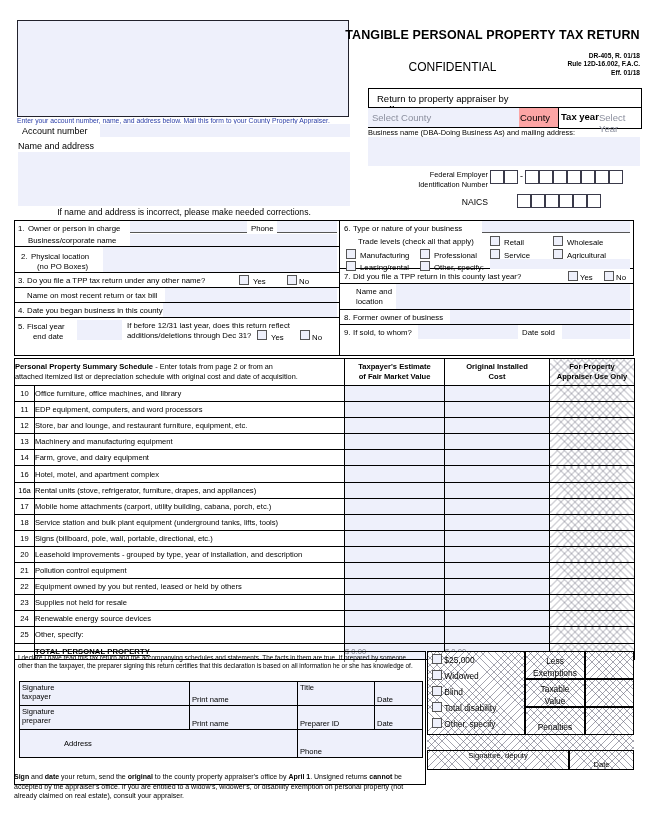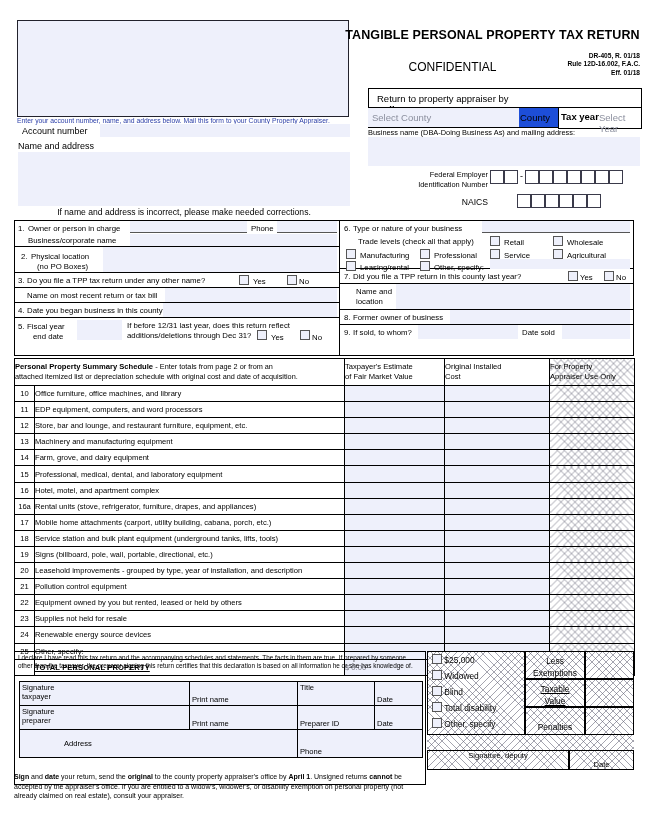--- a/index.html
+++ b/index.html
@@ -28,21 +28,21 @@
   .conf{position:absolute;left:345px;top:60px;width:215px;font-size:12px;text-align:center;}
   .rulecite{position:absolute;left:520px;top:52px;width:120px;font-size:6.6px;line-height:8.4px;text-align:right;font-weight:bold;}
   .retbox{position:absolute;left:368px;top:88px;width:272px;height:18px;border:1px solid #000;}
   .retbox span{display:block;padding:2px 0 0 4px;font-size:9.5px;}
   .mailnote{position:absolute;left:17px;top:117px;width:345px;font-size:6.8px;color:#2b3ea8;}
 
   
   .ctyrow{position:absolute;left:368px;top:108px;width:272px;height:19px;}
   .ctysel{position:absolute;left:0;top:0;width:151px;height:19px;background:#eef0fb;border-bottom:1px solid #000;}
   .ctysel span{display:block;padding:4px 0 0 4px;font-size:9.5px;}
-  .ctylbl{position:absolute;left:151px;top:0;width:39px;height:19px;background:#1d4ed8;border-bottom:1px solid #000;}
+  .ctylbl{position:absolute;left:151px;top:0;width:39px;height:19px;background:#fca5a5;border-bottom:1px solid #000;}
   .ctylbl span{display:block;padding:4px 0 0 1px;font-size:9.5px;}
   .tyrbox{position:absolute;left:190px;top:-1px;width:82px;height:20px;border:1px solid #000;background:#fff;}
   .tyrlbl{position:absolute;left:2px;top:3px;font-size:9.5px;font-weight:bold;}
   .tyrval{position:absolute;left:40px;top:4px;font-size:9.5px;}
 
   
   .bnlbl{position:absolute;left:368px;top:128px;font-size:7.4px;}
   .bnfield{position:absolute;left:368px;top:137px;width:272px;height:29px;background:#eef0fb;}
 
   
@@ -64,21 +64,21 @@
   .qleft{position:absolute;left:0;top:0;width:325px;height:134px;border-right:1px solid #000;box-sizing:border-box;}
   .qright{position:absolute;left:325px;top:0;width:293px;height:134px;box-sizing:border-box;}
   .qrow{position:relative;border-bottom:1px solid #000;box-sizing:border-box;}
   .qlbl{position:absolute;font-size:7.8px;}
   .ul{position:absolute;border-bottom:1px solid #555;}
   .chk{display:inline-block;width:10px;height:10px;border:1px solid #555;background:#eef0fb;vertical-align:-1px;box-sizing:border-box;}
 
   
   .tbl{position:absolute;left:14px;top:358px;width:620px;border-collapse:collapse;table-layout:fixed;}
   .tbl td{border:1px solid #000;font-size:7.6px;padding:0;height:16.1px;box-sizing:border-box;}
-  .th{font-weight:normal;text-align:left;vertical-align:middle;font-size:8.2px;line-height:10px;}
+  .th{font-weight:bold;text-align:center;vertical-align:middle;font-size:8.2px;line-height:10px;}
   .hdr-desc{font-size:8.4px;line-height:10.5px;padding:2px 3px;}
   .num{width:20px;text-align:center;font-size:7.6px;background:#fff;}
   .desc{padding-left:3px;background:#fff;}
   .money{background:#eef0fb;}
   .totlbl{font-weight:bold;font-size:9px;padding-right:4px;letter-spacing:.1px;text-decoration:underline;}
   .totval{background:#eef0fb;color:#7a7a84;font-size:8.6px;padding-left:4px;}
 
   
   .decl{position:absolute;left:14px;top:651px;width:412px;height:134px;border:1px solid #000;box-sizing:border-box;}
   .decltxt{position:absolute;left:3px;top:2px;width:404px;font-size:6.4px;line-height:8.3px;}
@@ -344,27 +344,20 @@
       <tr>
           <td class="num">13</td>
           <td class="desc">Machinery and manufacturing equipment</td>
           <td class="money"></td>
           <td class="money"></td>
           <td class="hatch"></td>
         </tr>
       <tr>
           <td class="num">14</td>
           <td class="desc">Farm, grove, and dairy equipment</td>
-          <td class="money"></td>
-          <td class="money"></td>
-          <td class="hatch"></td>
-        </tr>
-      <tr>
-          <td class="num">15</td>
-          <td class="desc">Professional, medical, dental, and laboratory equipment</td>
           <td class="money"></td>
           <td class="money"></td>
           <td class="hatch"></td>
         </tr>
       <tr>
           <td class="num">16</td>
           <td class="desc">Hotel, motel, and apartment complex</td>
           <td class="money"></td>
           <td class="money"></td>
           <td class="hatch"></td>
@@ -497,21 +490,21 @@
       <div class="exrow"><span class="chk"></span> <span>Blind</span></div>
       <div class="exrow"><span class="chk"></span> <span>Total disability</span></div>
       <div class="exrow"><span class="chk"></span> <span>Other, specify</span></div>
     </div>
 
     <div class="lbcol">
       <div class="lbcell hatch" style="height:28px;">
         <div>Less</div>
           <div>Exemptions</div>
       </div>
-      <div class="lbcell hatch" style="height:28px;text-decoration:underline;">
+      <div class="lbcell hatch" style="height:28px;">
         <div>Taxable</div>
           <div>Value</div>
       </div>
       <div class="lbcell hatch" style="height:28px;padding-top:13px;">
         <div>Penalties</div>
       </div>
     </div>
 
     <div class="vcol">
       <div class="vcell hatch" style="height:28px;"></div>

